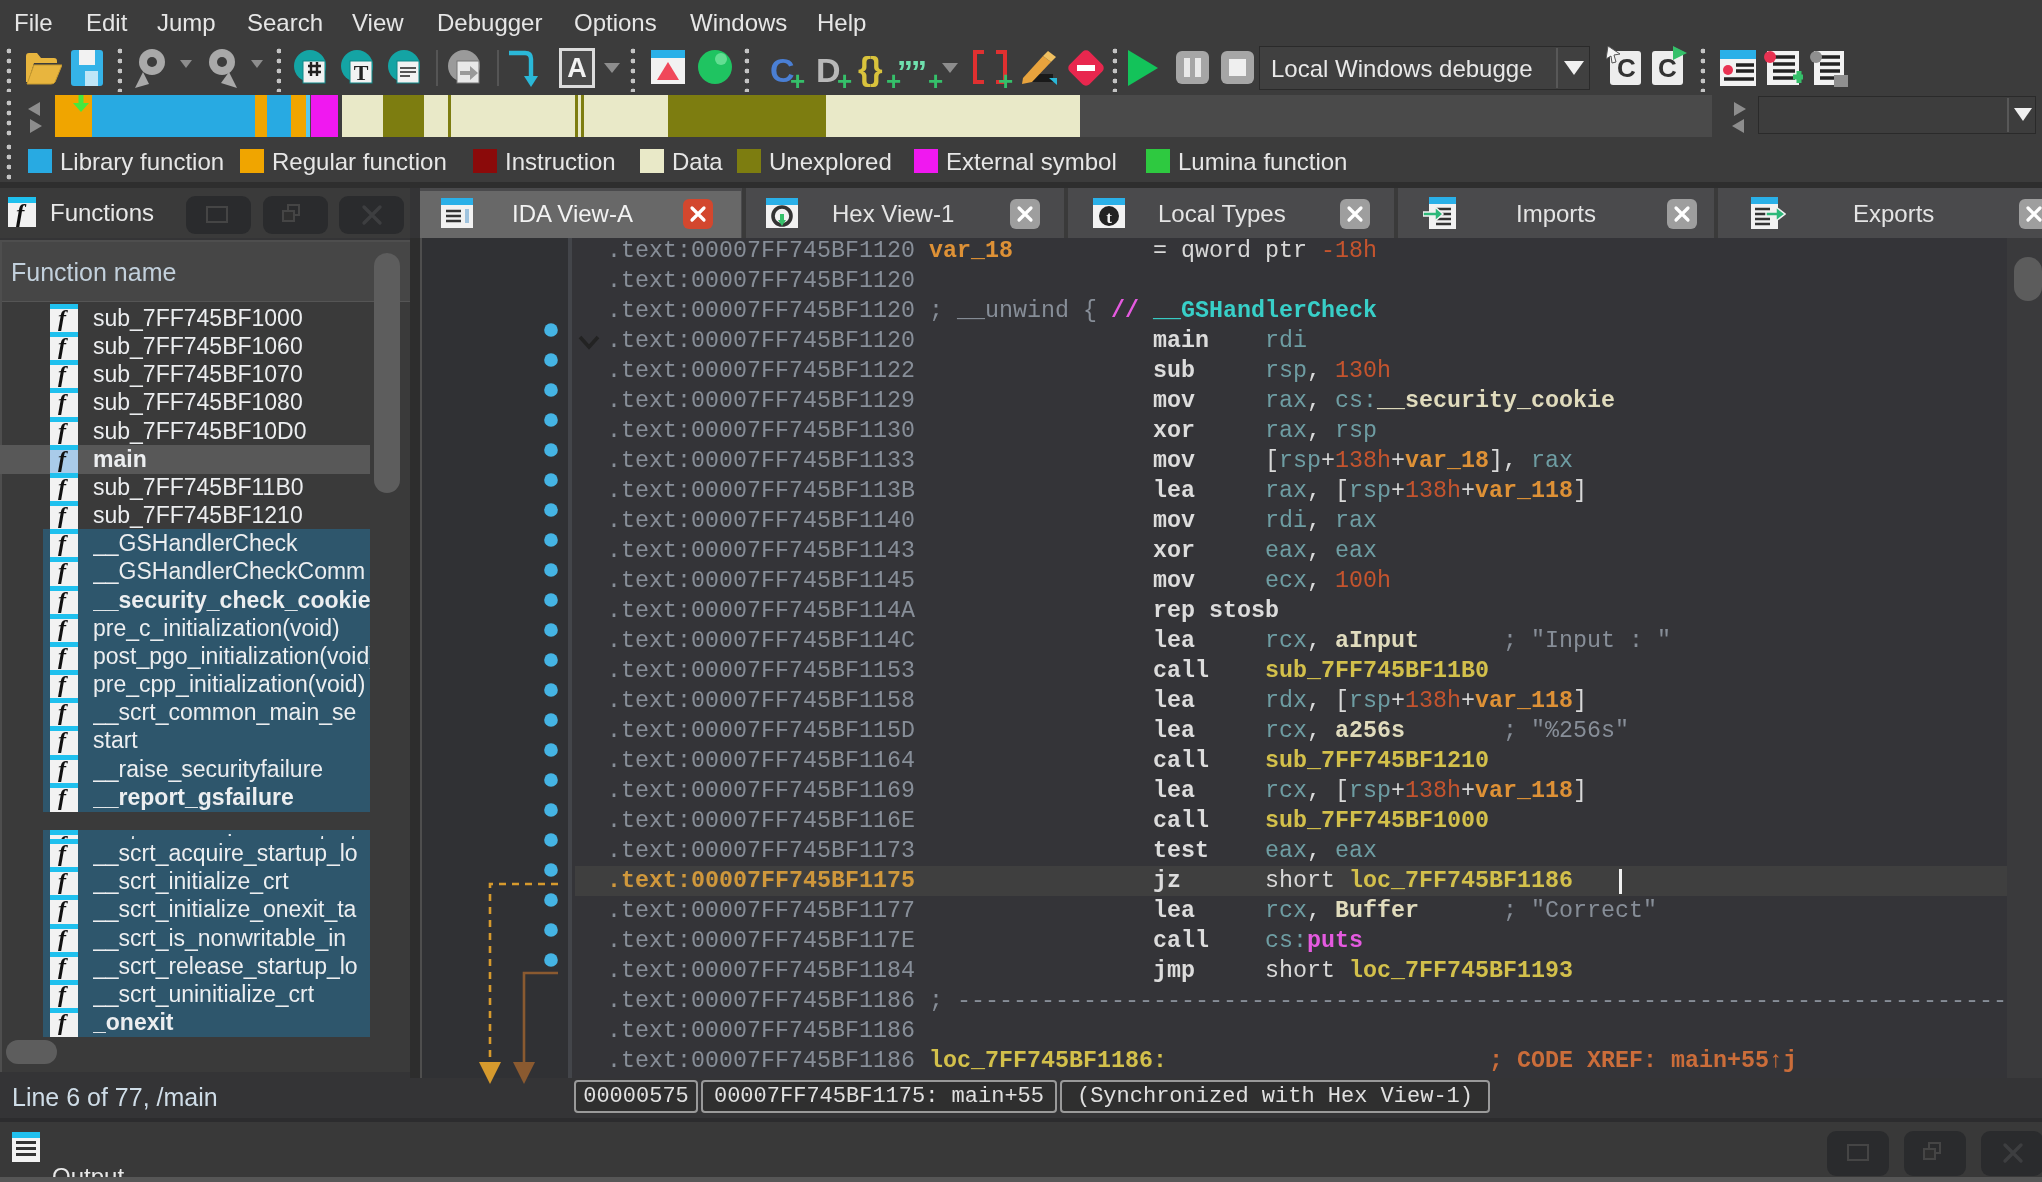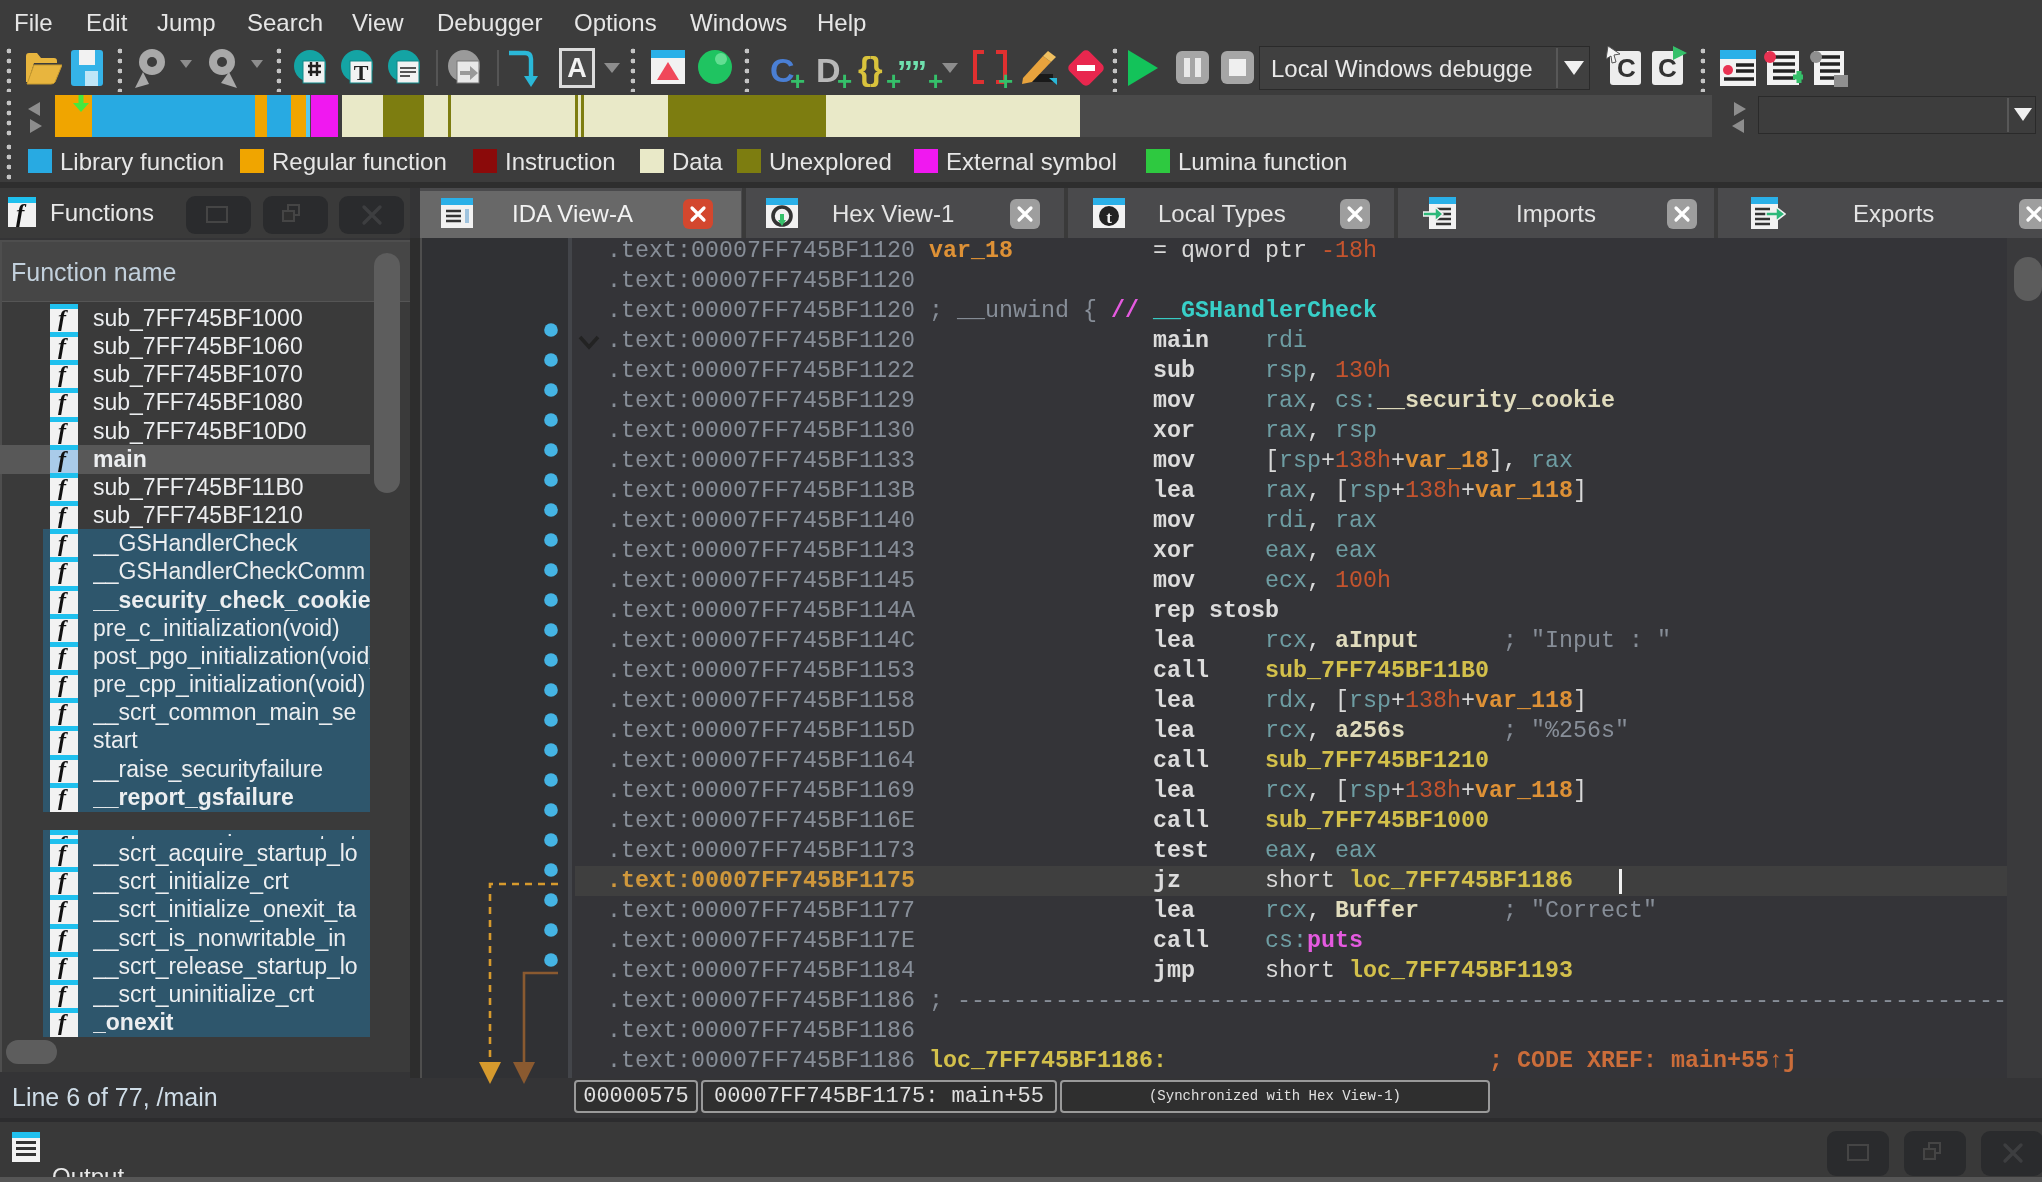--- a/index.html
+++ b/index.html
@@ -552,21 +552,21 @@
 <span class="g">.text:00007FF745BF117E</span>                 <span class="m">call</span>    <span class="r">cs:</span><span class="p">puts</span>
 <span class="g">.text:00007FF745BF1184</span>                 <span class="m">jmp</span>     <span class="w">short </span><span class="y">loc_7FF745BF1193</span>
 <span class="g">.text:00007FF745BF1186 ; ---------------------------------------------------------------------------</span>
 <span class="g">.text:00007FF745BF1186</span>
 <span class="g">.text:00007FF745BF1186</span> <span class="y">loc_7FF745BF1186:</span>                       <span class="x">; CODE XREF: main+55↑j</span></pre>
 
   <div class="abs" style="left:1619px;top:869px;width:3px;height:25px;background:#f0f0f0;"></div>
 
   <div class="abs mono" style="left:574px;top:1080px;width:124px;height:33px;border:2px solid #9a9a9a;border-radius:4px;background:#2f2f2f;color:#e0e0e0;font-size:22px;line-height:29px;text-align:center;">00000575</div>
   <div class="abs mono" style="left:701px;top:1080px;width:356px;height:33px;border:2px solid #9a9a9a;border-radius:4px;background:#2f2f2f;color:#e0e0e0;font-size:22px;line-height:29px;text-align:center;">00007FF745BF1175: main+55</div>
-  <div class="abs mono" style="left:1060px;top:1080px;width:430px;height:33px;border:2px solid #9a9a9a;border-radius:4px;background:#2f2f2f;color:#e0e0e0;font-size:14px;line-height:29px;text-align:center;">(Synchronized with Hex View-1)</div>
+  <div class="abs mono" style="left:1060px;top:1080px;width:430px;height:33px;border:2px solid #9a9a9a;border-radius:4px;background:#2f2f2f;color:#e0e0e0;font-size:22px;line-height:29px;text-align:center;">(Synchronized with Hex View-1)</div>
 
   <div class="abs" style="left:12px;top:1083px;font-size:25px;color:#cfdde8;">Line 6 of 77, /main</div>
 
   <div class="abs" style="left:0;top:1118px;width:2042px;height:4px;background:#2c2c2e;"></div>
   <div class="abs" style="left:0;top:1122px;width:2042px;height:55px;background:#393939;"></div>
   <div class="abs" style="left:12px;top:1132px;width:28px;height:30px;background:#f2f2f2;">
     <div class="abs" style="left:0;top:0;width:28px;height:6px;background:#1fc0ee;"></div>
     <div class="abs" style="left:4px;top:9px;width:20px;height:3px;background:#333;"></div>
     <div class="abs" style="left:4px;top:15px;width:20px;height:3px;background:#333;"></div>
     <div class="abs" style="left:4px;top:21px;width:20px;height:3px;background:#333;"></div>

